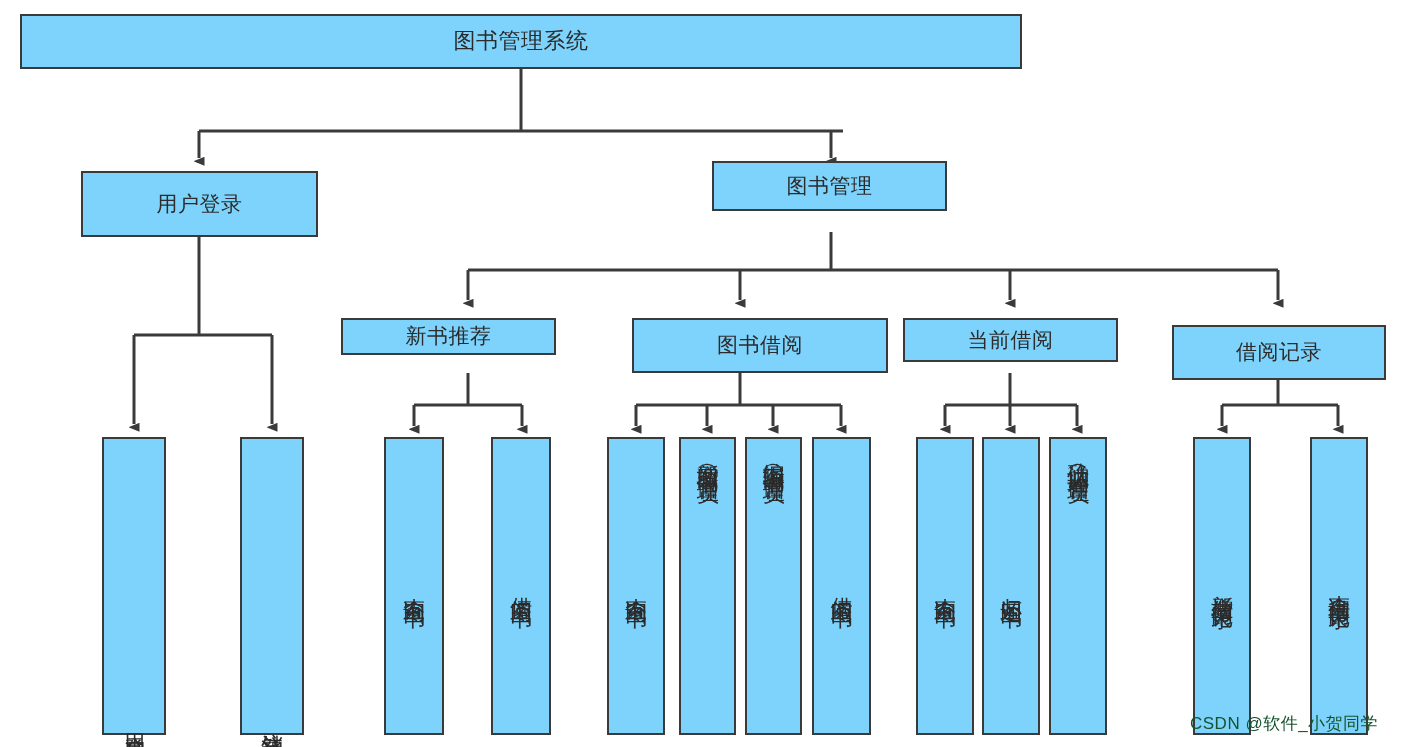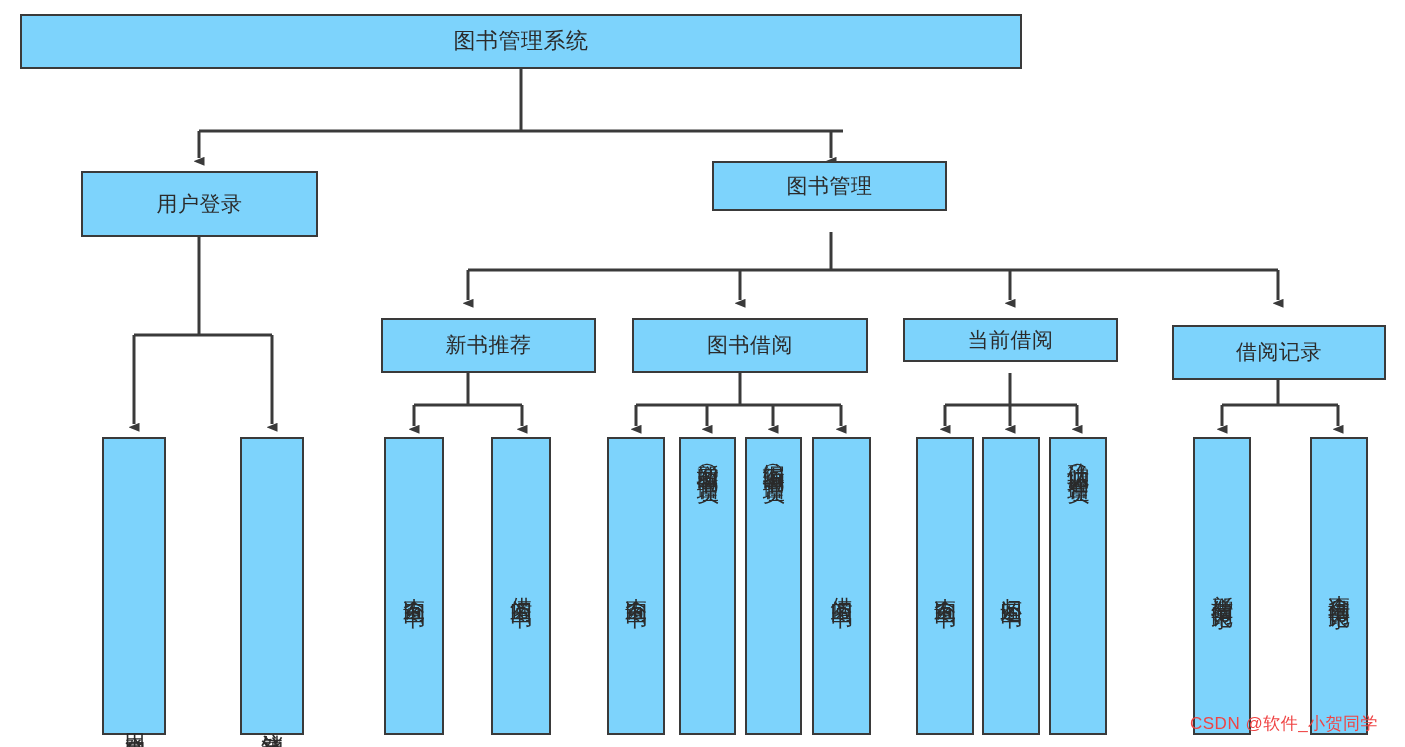--- a/index.html
+++ b/index.html
@@ -41,21 +41,21 @@
     font-size:22px;
     line-height:1.02;
     letter-spacing:3px;
   }
   .v.bottom{align-items:flex-end;}
   .v.top{align-items:flex-start;}
   .watermark{
     position:absolute;
     left:1190px;top:712px;
     font-size:17px;
-    color:#ef4444;
+    color:#14532d;
     white-space:nowrap;
     letter-spacing:0.5px;
     pointer-events:none;
   }
 </style>
 </head>
 <body>
 
 <div id="canvas">
 
@@ -114,25 +114,25 @@
   </div>
 
   <div class="node h" style="left:81px;top:171px;width:237px;height:66px;">
     <span class="lbl">用户登录</span>
   </div>
 
   <div class="node h" style="left:712px;top:161px;width:235px;height:50px;">
     <span class="lbl">图书管理</span>
   </div>
 
-  <div class="node h" style="left:381px;top:318px;width:215px;height:55px;">
+  <div class="node h" style="left:341px;top:318px;width:215px;height:37px;">
     <span class="lbl">新书推荐</span>
   </div>
 
-  <div class="node h" style="left:632px;top:318px;width:236px;height:55px;">
+  <div class="node h" style="left:632px;top:318px;width:256px;height:55px;">
     <span class="lbl">图书借阅</span>
   </div>
 
   <div class="node h" style="left:903px;top:318px;width:215px;height:44px;">
     <span class="lbl">当前借阅</span>
   </div>
 
   <div class="node h" style="left:1172px;top:318px;width:214px;height:55px;margin-top:7px;">
     <span class="lbl">借阅记录</span>
   </div>

